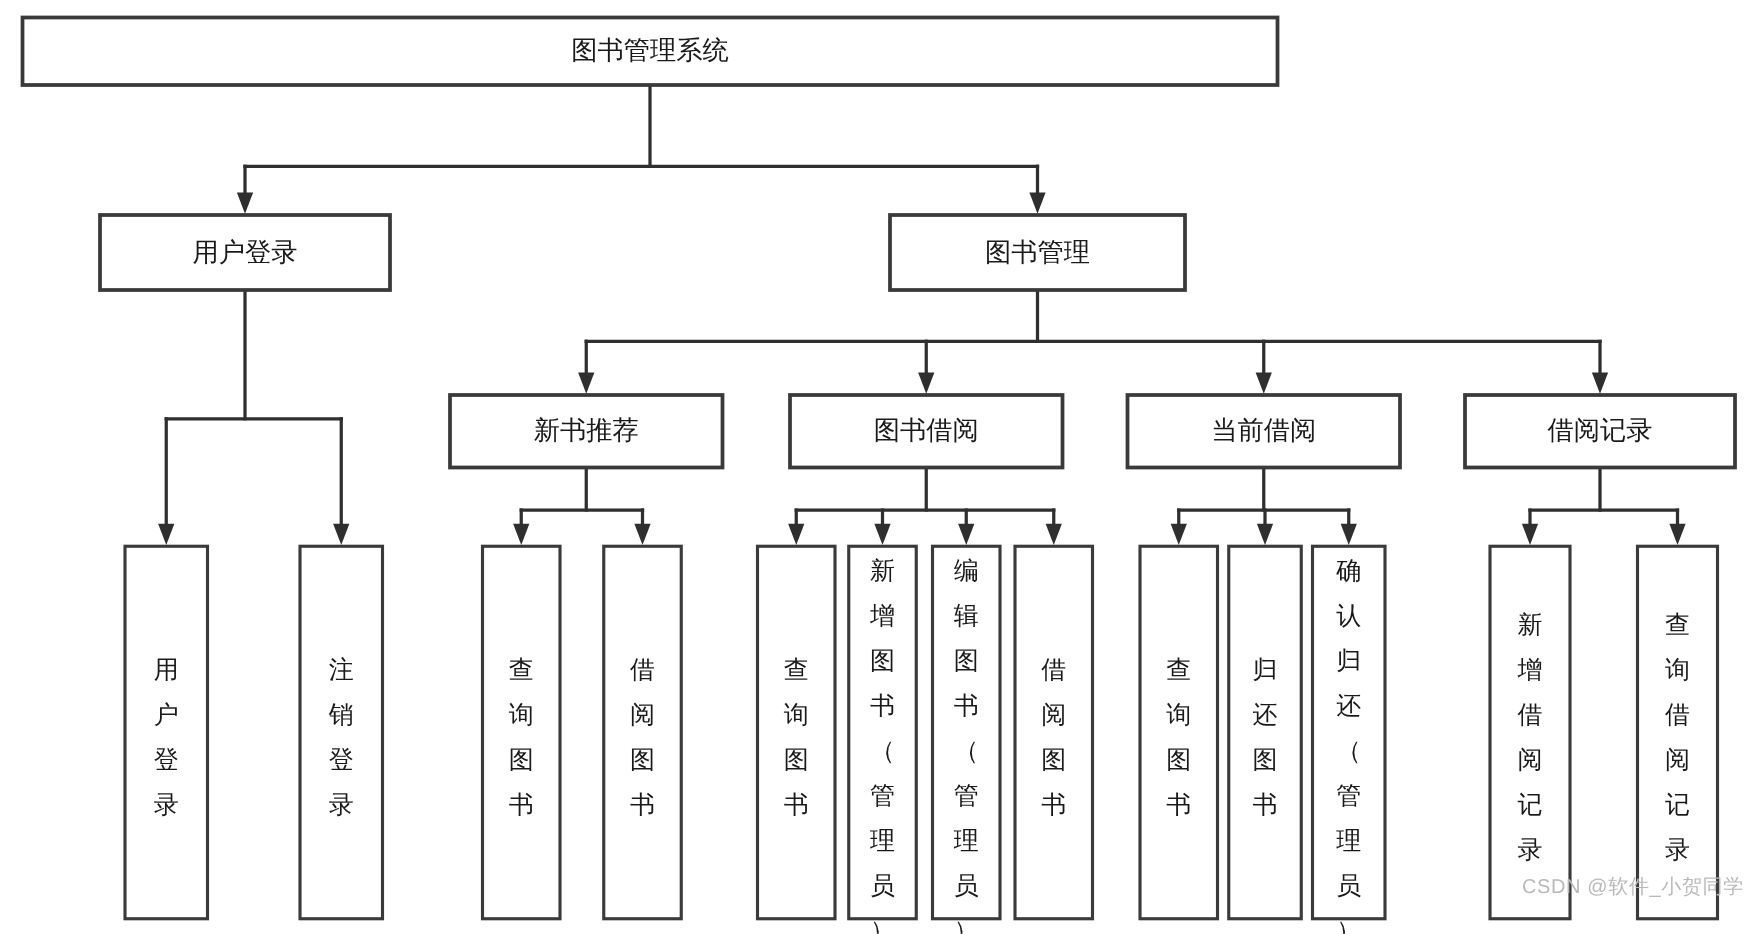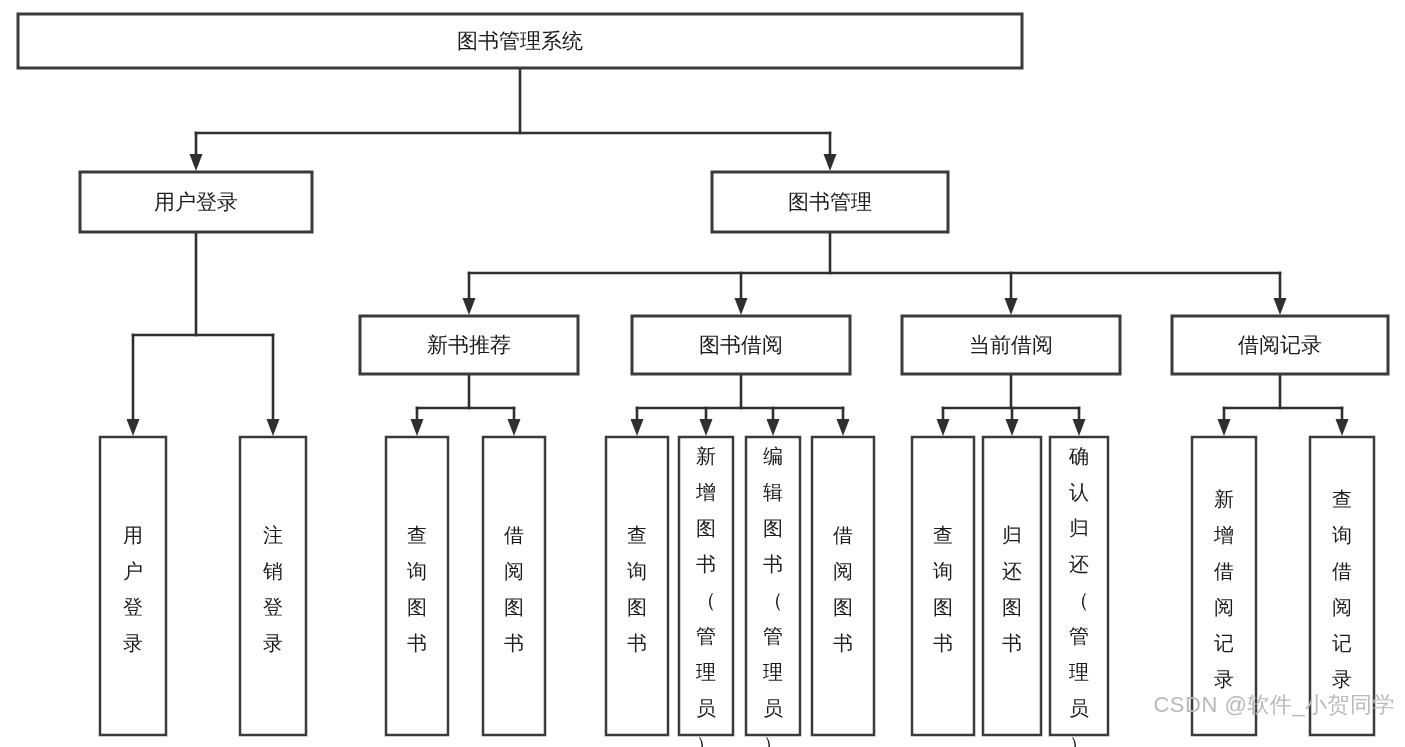--- a/index.html
+++ b/index.html
@@ -58,21 +58,21 @@
     font-family: "Liberation Sans", "DejaVu Sans", sans-serif;
     font-size: 20px;
     fill: #1a1a1a;
     text-anchor: middle;
   }
   .watermark {
     position: absolute;
     right: 10px;
     bottom: 6px;
     font-family: "Liberation Sans", "DejaVu Sans", sans-serif;
-    font-size: 22px;
+    font-size: 16px;
     color: #b9b9b9;
     letter-spacing: 0.5px;
     white-space: nowrap;
     user-select: none;
   }
 </style>
 </head>
 <body>
 
 <div id="diagram-root">

